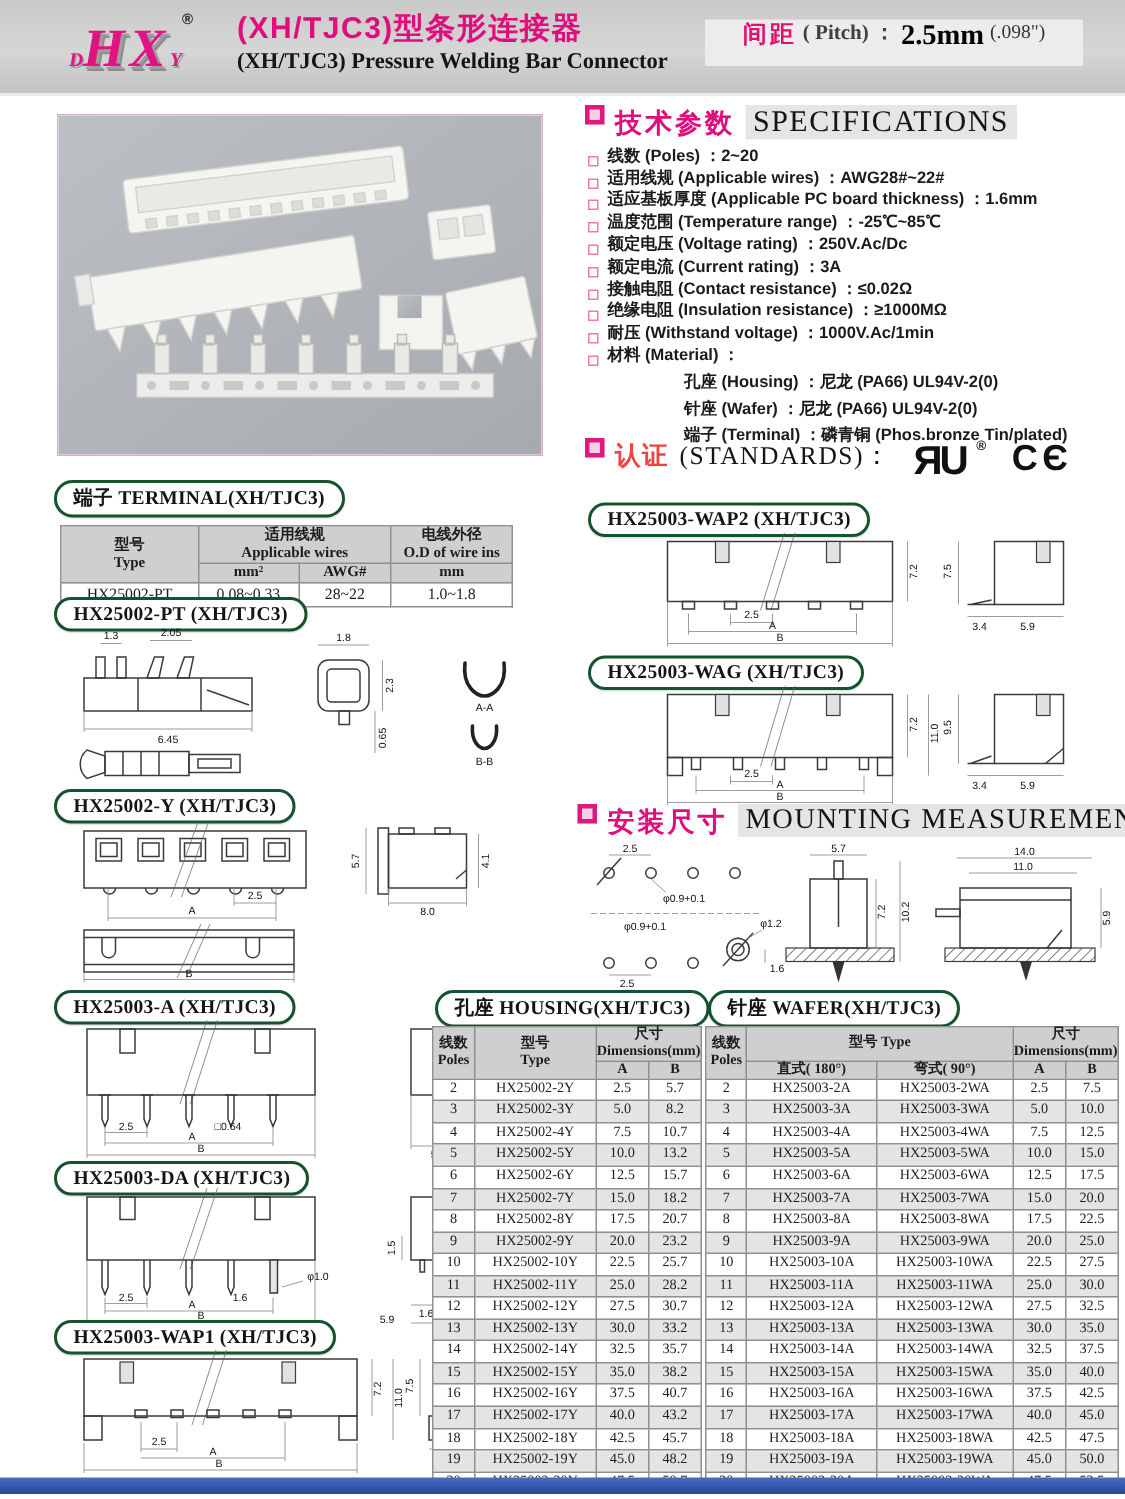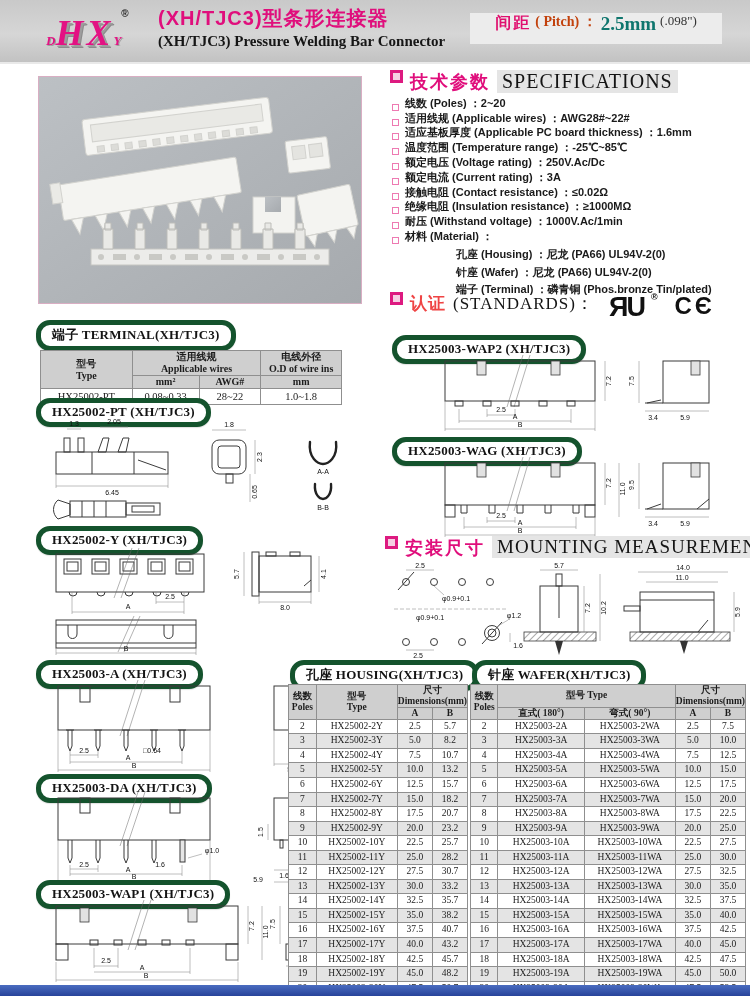--- a/index.html
+++ b/index.html
@@ -7,25 +7,25 @@
   
   .hdr{position:absolute;left:0;top:0;width:750px;height:62px;background:linear-gradient(180deg,#c9c9c9,#d6d6d6 55%,#c2c2c2);border-bottom:2px solid #e9e9e9}
   .logo{position:absolute;left:46px;top:8px;white-space:nowrap}
   .logo-main{font:bold italic 36px "Liberation Serif",serif;color:#e31283;letter-spacing:3px;text-shadow:2px 2px 0 #9d9d9d,3px 3px 0 #8c8c8c}
   .logo-script{font:bold italic 13px "Liberation Serif",serif;color:#e31283;text-shadow:1px 1px 0 #9d9d9d}
   .logo-reg{font:bold 10px "Liberation Sans",sans-serif;color:#222;vertical-align:28px}
   .title-cn{position:absolute;left:158px;top:5px;font:bold 20px "Liberation Sans",sans-serif;color:#e00e7c;letter-spacing:1px}
   .title-en{position:absolute;left:158px;top:33px;font:bold 15px "Liberation Serif",serif;color:#151515}
   .pitch-box{position:absolute;left:470px;top:13px;width:252px;height:31px;background:#ececec;display:flex;align-items:flex-start;justify-content:center;gap:4px;white-space:nowrap}
   .pb-cn{font:bold 16px "Liberation Sans",sans-serif;color:#e0106f;letter-spacing:2px}
-  .pb-mid{font:bold 14px "Liberation Serif",serif;color:#c2410c}
-  .pb-val{font:bold 19px "Liberation Serif",serif;color:#0f766e}
+  .pb-mid{font:bold 14px "Liberation Serif",serif;color:#404040}
+  .pb-val{font:bold 19px "Liberation Serif",serif;color:#000000}
   .pb-in{font:13px "Liberation Serif",serif;color:#333}
   
-  .badge{position:absolute;display:inline-block;background:#fff;border:5px solid #14532d;border-radius:14px;padding:1px 11px 2px;font:bold 13px "Liberation Serif",serif;color:#141414;letter-spacing:.2px;white-space:nowrap;box-shadow:0 1px 1px rgba(0,0,0,.12)}
+  .badge{position:absolute;display:inline-block;background:#fff;border:2px solid #14532d;border-radius:14px;padding:1px 11px 2px;font:bold 13px "Liberation Serif",serif;color:#141414;letter-spacing:.2px;white-space:nowrap;box-shadow:0 1px 1px rgba(0,0,0,.12)}
   
   .photo{position:absolute;left:38px;top:76px;width:322px;height:226px;border:1px solid #d9aec3}
   
   .sec-h{position:absolute;display:flex;align-items:flex-start;gap:7px;white-space:nowrap}
   .sec-sq{flex:none;width:7px;height:7px;border:3px solid #dd1a80;background:#f6cfe3}
   .sec-cn{font:bold 18px "Liberation Sans",sans-serif;color:#e00e7c;letter-spacing:2px}
   .sec-en{font:20px "Liberation Serif",serif;color:#141414;background:#e5e5e5;padding:0 5px;letter-spacing:1px}
   .std-en{font:17px "Liberation Serif",serif;color:#141414;letter-spacing:1px}
   .std-cn{font:bold 17px "Liberation Serif",serif;color:#ef4444;letter-spacing:1px}
   .ul-mark{font:bold 27px "Liberation Sans",sans-serif;color:#111;letter-spacing:-2px;margin-left:8px}

